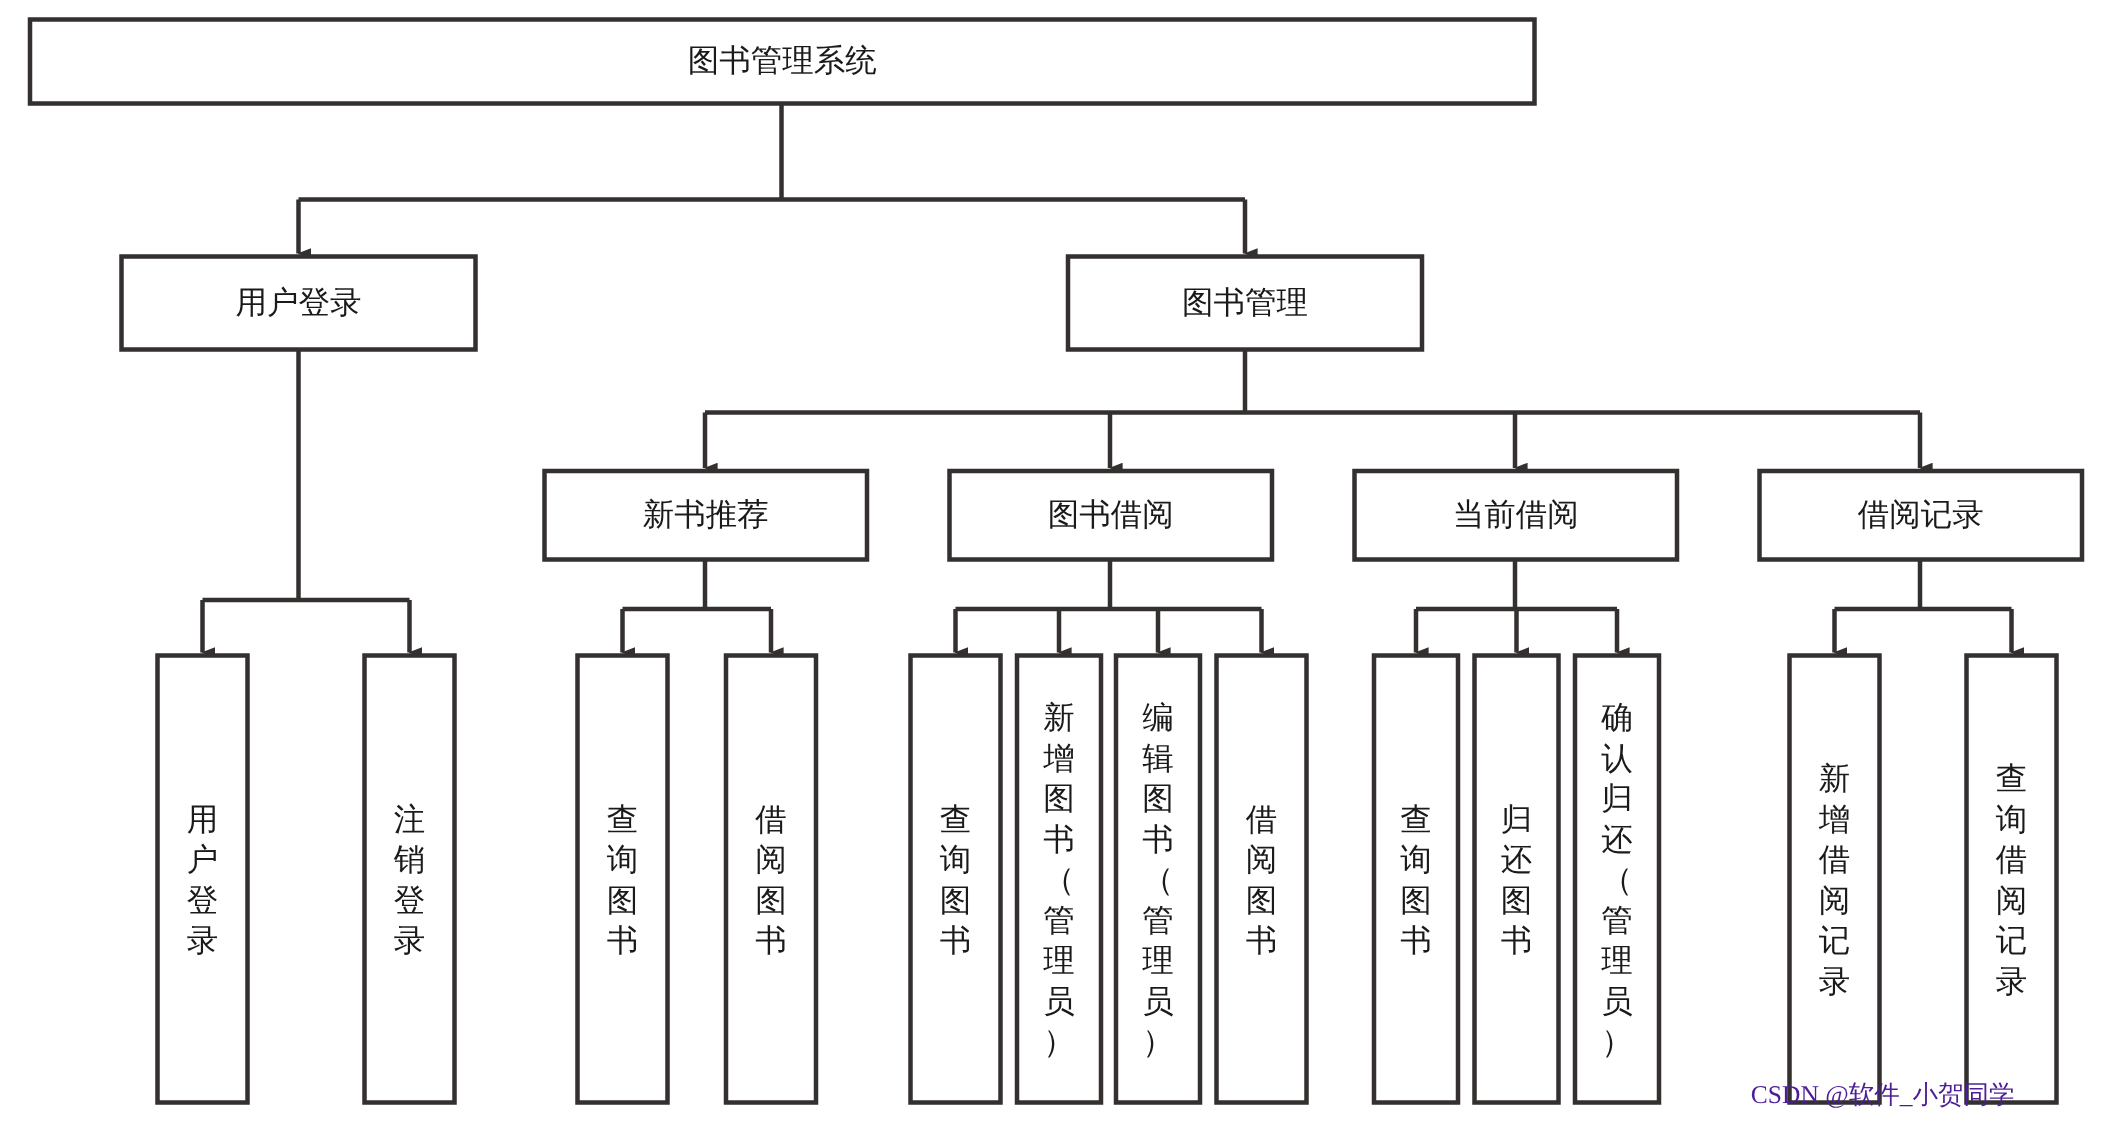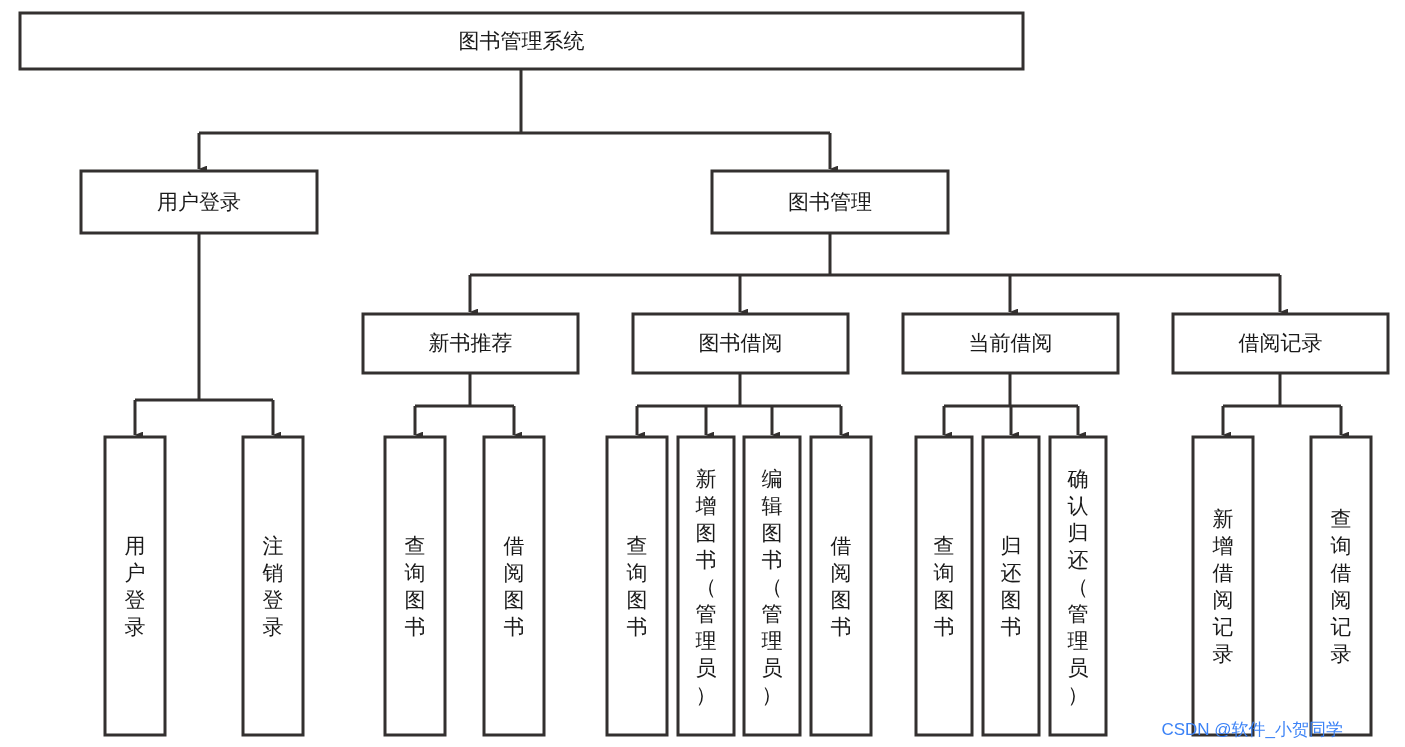--- a/index.html
+++ b/index.html
@@ -47,23 +47,23 @@
   }
   .connector-line {
     stroke: #33302f;
     stroke-width: 3;
     fill: none;
   }
   .watermark-text {
     position: absolute;
     right: 8px;
     bottom: 6px;
-    font-family: Liberation Sans, sans-serif;
+    font-family: Liberation Serif, serif;
     font-size: 17px;
-    color: #3b82f6;
+    color: #4c1d95;
     white-space: nowrap;
     user-select: none;
   }
 </style>
 </head>
 <body>
 
 <div id="diagram-root">
   <svg class="diagram-canvas" id="diagram-svg" viewBox="0 0 1405 747" xmlns="http://www.w3.org/2000/svg">
     <defs>

